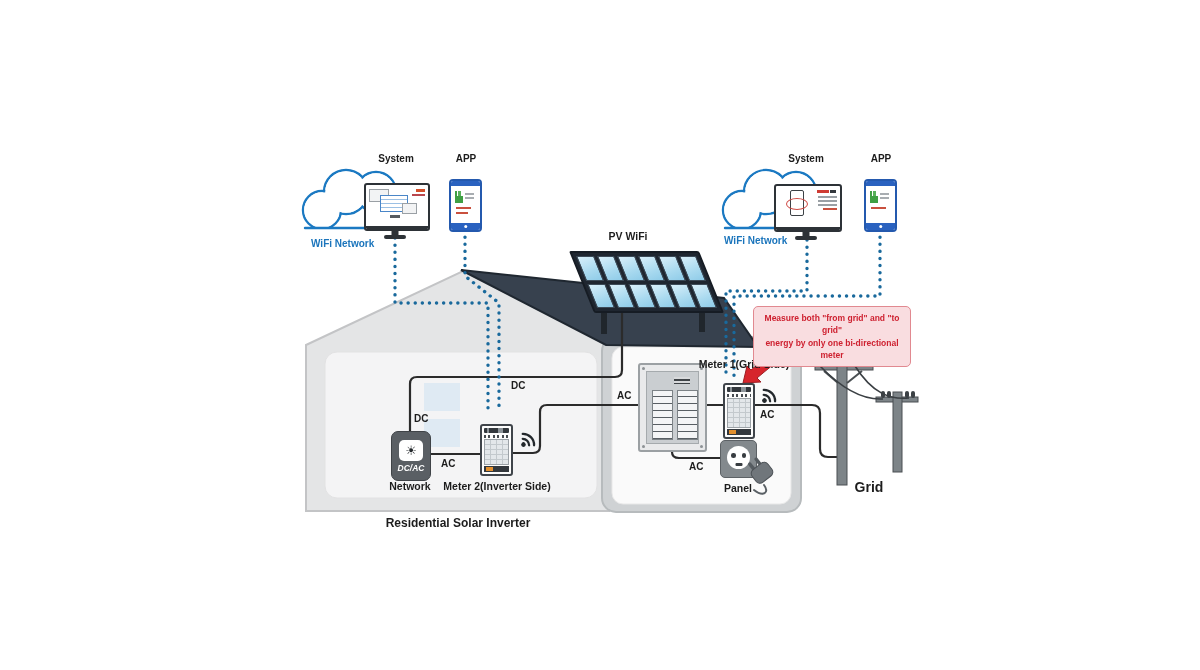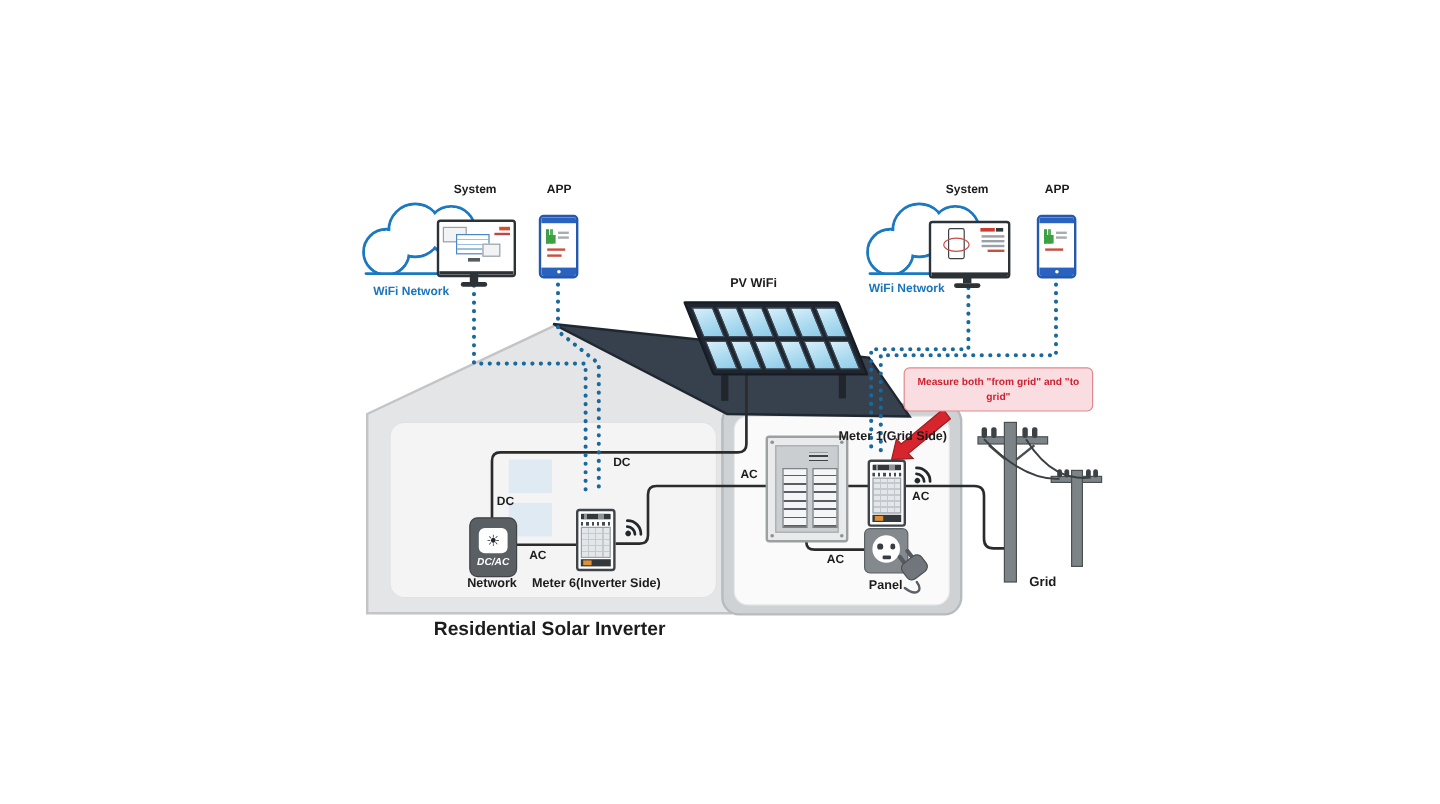--- a/index.html
+++ b/index.html
@@ -3,21 +3,21 @@
 <meta charset="utf-8">
 <style>
   html,body{margin:0;padding:0;background:#fff;}
   #stage{position:relative;width:1200px;height:670px;background:#fff;overflow:hidden;
          font-family:"Liberation Sans",sans-serif;}
   #layer{position:absolute;left:0;top:0;z-index:1;}
   .lbl{position:absolute;font-weight:bold;font-size:10px;color:#1c1c1c;white-space:nowrap;z-index:4;}
   .lbl.c{transform:translateX(-50%);}
   .lbl.big{font-size:10.5px;}
   .blue{color:#1b75bc;}
-  .caption{font-size:16px;text-align:right;}
+  .caption{font-size:12px;text-align:right;}
   
   .monitor{position:absolute;z-index:3;}
   .mframe{position:relative;width:100%;height:100%;background:#fff;border:2px solid #2d3237;
           border-radius:3px;overflow:hidden;}
   .bezel{position:absolute;left:0;right:0;bottom:0;height:3px;background:#2d3237;}
   .neck{position:absolute;left:50%;transform:translateX(-50%);width:7px;height:8px;background:#2d3237;}
   .base{position:absolute;left:50%;transform:translateX(-50%);width:22px;height:4px;background:#2d3237;border-radius:2px;}
   .mini{position:absolute;}
   
   .phone{position:absolute;width:29px;height:49px;border:2px solid #2459ae;border-radius:4px;
@@ -272,35 +272,36 @@
     <g transform="translate(22,16) rotate(-38)">
       <rect x="3" y="-8" width="3.5" height="9" rx="1.5" fill="#555b60"></rect>
       <rect x="11" y="-8" width="3.5" height="9" rx="1.5" fill="#555b60"></rect>
       <rect x="-1" y="0" width="20" height="16" rx="5" fill="#70767b" stroke="#4c5156"></rect>
     </g>
     <path d="M 26 34 c 9 7 16 3 10 -5" stroke="#5a6065" stroke-width="2" fill="none" stroke-linecap="round"></path>
   </svg>
 
   <div class="note">
     <div>Measure both "from grid" and "to grid"</div>
+    <div>energy by only one bi-directional meter</div>
   </div>
 
   <span class="lbl c" style="left:396px;top:153px">System</span>
   <span class="lbl c" style="left:466px;top:153px">APP</span>
   <span class="lbl blue" style="left:311px;top:238px">WiFi Network</span>
   <span class="lbl c" style="left:806px;top:153px">System</span>
   <span class="lbl c" style="left:881px;top:153px">APP</span>
   <span class="lbl blue" style="left:724px;top:235px">WiFi Network</span>
   <span class="lbl c big" style="left:628px;top:230px">PV WiFi</span>
   <span class="lbl" style="left:511px;top:380px">DC</span>
   <span class="lbl" style="left:414px;top:413px">DC</span>
   <span class="lbl" style="left:441px;top:458px">AC</span>
   <span class="lbl" style="left:617px;top:390px">AC</span>
   <span class="lbl" style="left:760px;top:409px">AC</span>
   <span class="lbl" style="left:689px;top:461px">AC</span>
   <span class="lbl c big" style="left:744px;top:358px">Meter 1(Grid Side)</span>
-  <span class="lbl c big" style="left:497px;top:480px">Meter 6(Inverter Side)</span>
+  <span class="lbl c big" style="left:497px;top:480px">Meter 2(Inverter Side)</span>
   <span class="lbl c big" style="left:410px;top:480px">Network</span>
   <span class="lbl c big" style="left:738px;top:482px">Panel</span>
-  <span class="lbl c" style="left:869px;top:479px;font-size:11px">Grid</span>
+  <span class="lbl c" style="left:869px;top:479px;font-size:14px">Grid</span>
   <span class="lbl c caption" style="left:458px;top:516px">Residential Solar Inverter</span>
 
 </div>
 
 </body></html>

